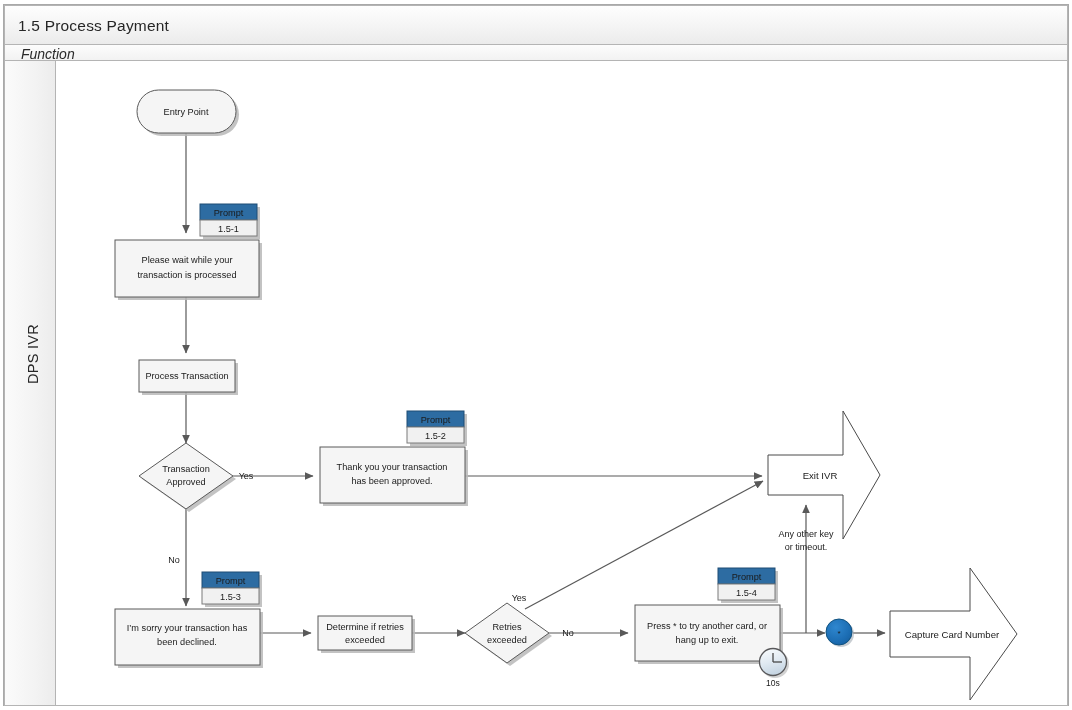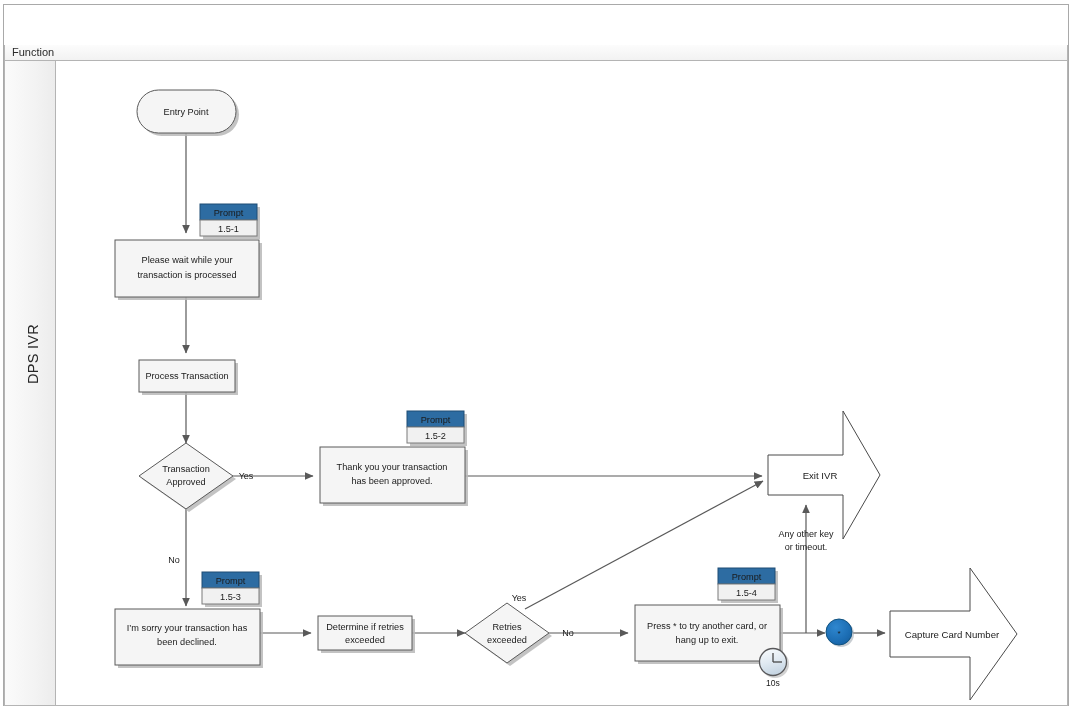--- a/index.html
+++ b/index.html
@@ -44,23 +44,24 @@
     position: absolute;
     left: 4px; top: 45px;
     width: 1064px; height: 16px;
     background: linear-gradient(to bottom, #fcfcfc 0%, #f2f2f2 100%);
     border: 1px solid #b4b4b4;
     border-top: none;
     box-sizing: border-box;
   }
   .func-text {
     position: absolute;
-    left: 7px; top: 1px;
-    font-size: 11px;
+    left: 16px; top: 1px;
+    font-size: 14px;
     color: #2a2a2a;
+    font-style: italic;
   }
 
   
   .lane-header {
     position: absolute;
     left: 4px; top: 61px;
     width: 52px; height: 645px;
     background: linear-gradient(to right, #fbfbfb 0%, #f3f3f3 60%, #ececec 100%);
     border: 1px solid #b4b4b4;
     border-top: none;
@@ -112,20 +113,23 @@
   .connector    { stroke: #595959; stroke-width: 1.2; fill: none; }
   .arrowhead    { fill: #595959; }
 </style>
 </head>
 <body>
 
 <div id="page">
 
   <div class="outer-frame"></div>
 
+  <div class="title-bar">
+    <div class="title-text">1.5 Process Payment</div>
+  </div>
 
   <div class="func-bar">
     <div class="func-text">Function</div>
   </div>
 
   <div class="lane-header">
     <div class="lane-label">DPS IVR</div>
   </div>
 
   <div class="lane-body"></div>

